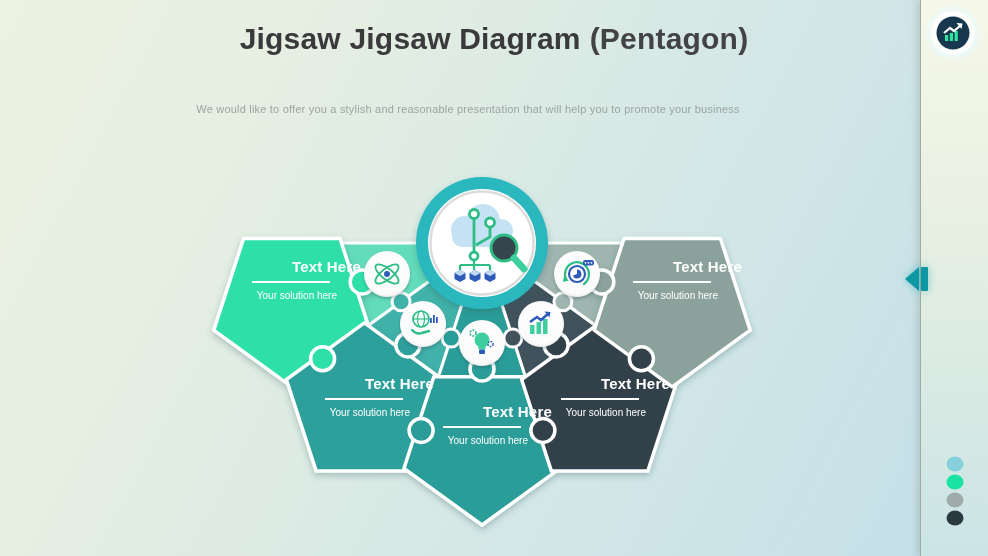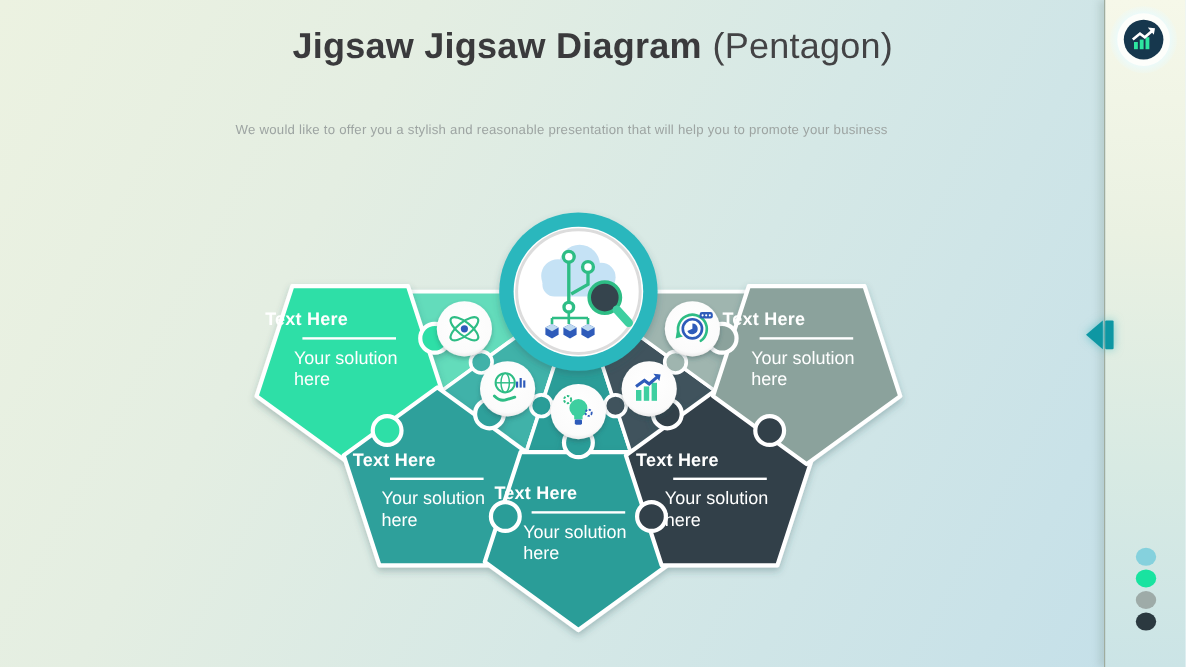--- a/index.html
+++ b/index.html
@@ -3,30 +3,30 @@
 <meta charset="utf-8">
 <style>
   html,body{margin:0;padding:0;}
   body{width:988px;height:556px;overflow:hidden;font-family:"Liberation Sans",sans-serif;}
   .slide{position:relative;width:988px;height:556px;
     background:linear-gradient(118deg,#ECF2E1 0%,#E4EEE2 28%,#D5E8E6 58%,#C3DFE9 100%);}
   
   .page-title{position:absolute;top:22px;left:0;width:988px;text-align:center;
     font-size:30px;color:#3A3A3C;letter-spacing:.2px;}
   .page-title .t-bold{font-weight:700;}
-  .page-title .t-light{font-weight:400;margin-left:9px;color:#434345;}
+  .page-title .t-light{font-weight:700;margin-left:9px;color:#434345;}
   .page-subtitle{position:absolute;top:103px;left:0;width:936px;text-align:center;
     font-size:11px;color:#9DA4A2;letter-spacing:.2px;}
   
   svg.diagram{position:absolute;left:0;top:0;}
   
-  .piece-text{position:absolute;width:140px;margin-left:-70px;text-align:left;color:#fff;pointer-events:none;}
+  .piece-text{position:absolute;width:140px;margin-left:-70px;text-align:right;color:#fff;pointer-events:none;}
   .piece-title{font-size:15px;font-weight:700;letter-spacing:.2px;}
   .piece-rule{width:78px;height:1.5px;background:#fff;margin:6px auto 7px auto;}
-  .piece-solution{font-size:15px;line-height:1.2;width:92px;margin:0 auto;font-weight:400;}
+  .piece-solution{font-size:10px;line-height:1.2;width:92px;margin:0 auto;font-weight:400;}
   
   .side-panel{position:absolute;right:0;top:0;width:67px;height:556px;
     background:linear-gradient(180deg,#F6F8E9 0%,#EAF1E2 35%,#D8EAE3 70%,#CBE4E6 100%);
     border-left:1px solid #9FAC9E;box-shadow:-4px 0 6px rgba(90,110,100,.18);}
   .brand-badge{position:absolute;left:4px;top:5px;width:56px;height:56px;border-radius:50%;
     background:radial-gradient(circle,rgba(235,250,250,.95) 55%,rgba(235,250,250,0) 75%);}
   .prev-arrow{position:absolute;left:-18px;top:265px;width:30px;height:28px;
     filter:drop-shadow(0 0 4px rgba(30,170,180,.55));}
   .dots-svg{position:absolute;left:23px;top:452px;}
 </style>

